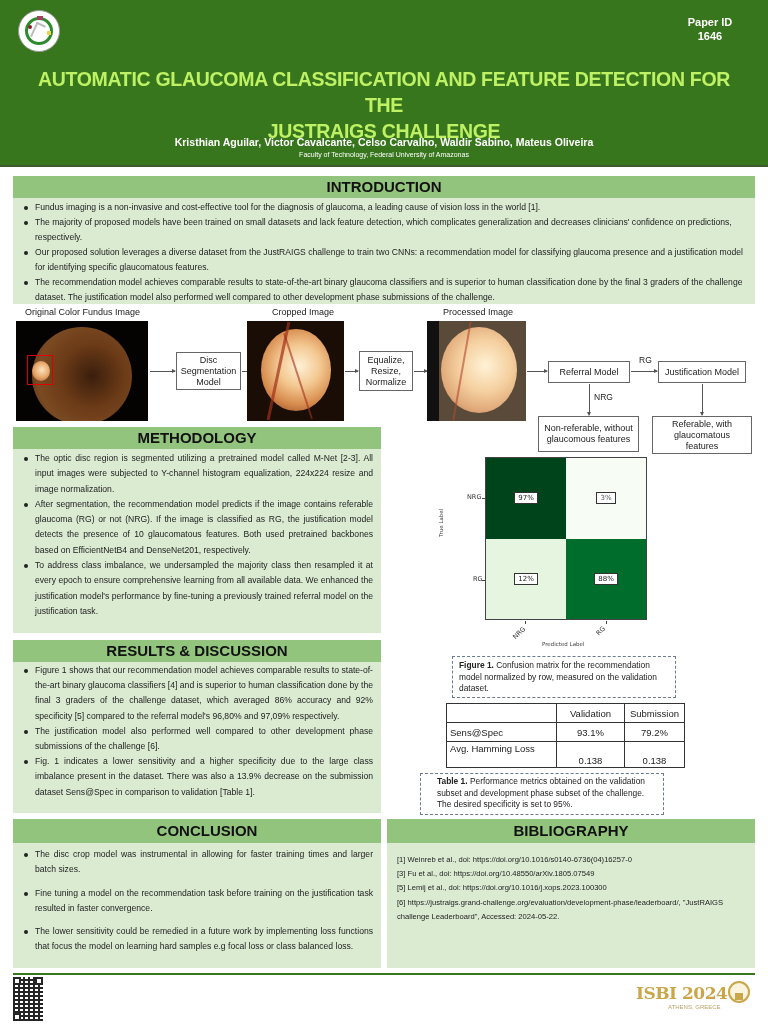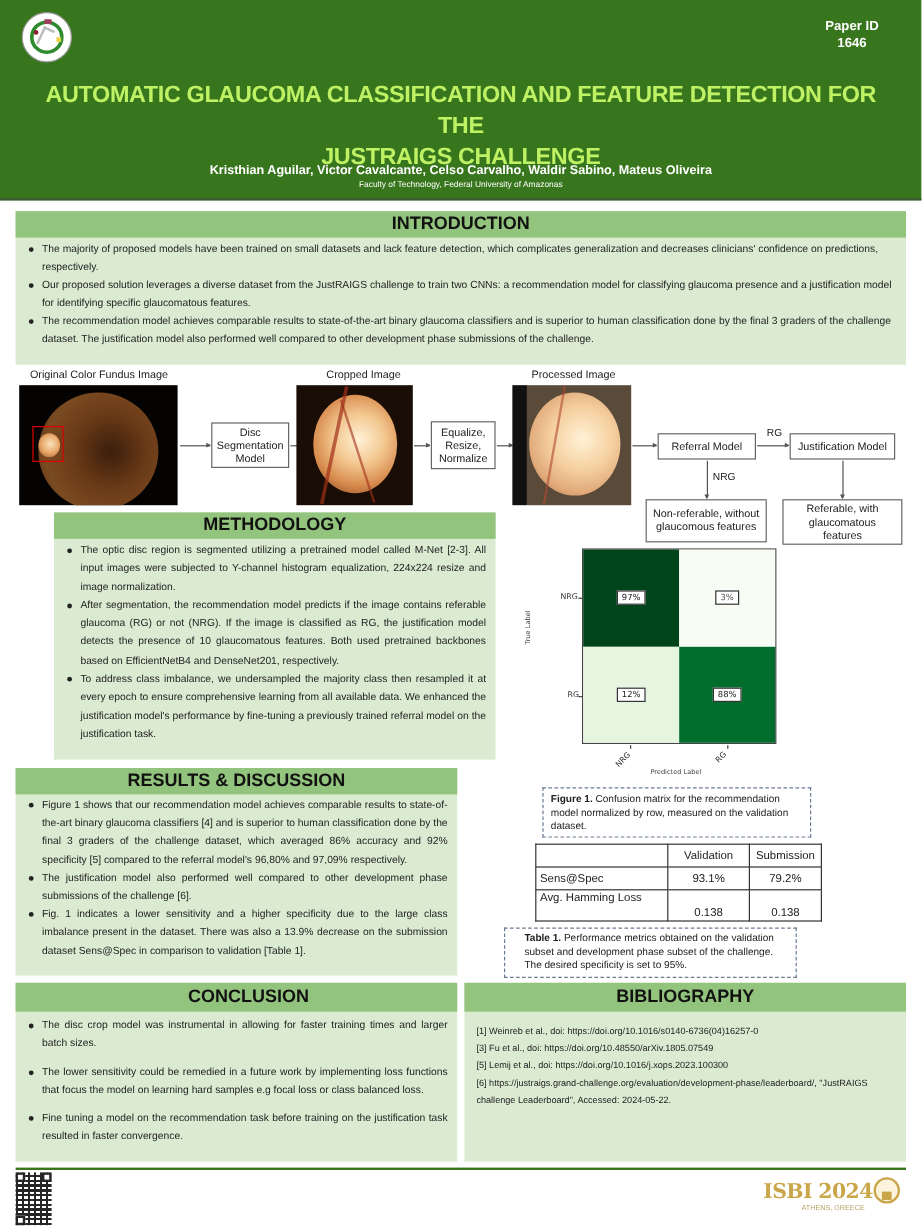--- a/index.html
+++ b/index.html
@@ -24,21 +24,21 @@
   .sec-head { background: #93c47d; text-align: center; font-family: "Liberation Sans", sans-serif; font-weight: bold; color: #111; }
   .bullets { list-style: none; font-family: "Liberation Sans", sans-serif; color: #222; }
   .bullets li { position: relative; padding-left: 14px; }
   .bullets li::before { content: ""; position: absolute; left: 3px; width: 4px; height: 4px; border-radius: 50%; background: #222; }
 
   .intro { left: 13px; top: 176px; width: 742px; height: 128px; }
   .intro .sec-head { height: 22px; line-height: 22px; font-size: 15px; }
   .intro .bullets { padding: 2px 8px 0 8px; font-size: 8.6px; line-height: 15px; }
   .intro .bullets li::before { top: 6px; }
 
-  .method { left: 13px; top: 427px; width: 368px; height: 206px; margin-left: 32px; }
+  .method { left: 13px; top: 427px; width: 368px; height: 206px; }
   .method .sec-head { height: 22px; line-height: 22px; font-size: 15px; }
   .method .bullets { padding: 2px 8px 0 8px; font-size: 8.6px; line-height: 15.3px; text-align: justify; }
   .method .bullets li::before { top: 6px; }
 
   .results { left: 13px; top: 640px; width: 368px; height: 173px; }
   .results .sec-head { height: 22px; line-height: 22px; font-size: 15px; }
   .results .bullets { padding: 1px 8px 0 8px; font-size: 8.6px; line-height: 15.2px; text-align: justify; }
   .results .bullets li::before { top: 6px; }
 
   .concl { left: 13px; top: 819px; width: 368px; height: 149px; }
@@ -122,20 +122,21 @@
     <div>AUTOMATIC GLAUCOMA CLASSIFICATION AND FEATURE DETECTION FOR THE</div>
     <div>JUSTRAIGS CHALLENGE</div>
   </div>
   <div class="authors">Kristhian Aguilar, Victor Cavalcante, Celso Carvalho, Waldir Sabino, Mateus Oliveira</div>
   <div class="affil">Faculty of Technology, Federal University of Amazonas</div>
 </div>
 
 <div class="section intro">
   <div class="sec-head">INTRODUCTION</div>
   <ul class="bullets">
+    <li>Fundus imaging is a non-invasive and cost-effective tool for the diagnosis of glaucoma, a leading cause of vision loss in the world [1].</li>
     <li>The majority of proposed models have been trained on small datasets and lack feature detection, which complicates generalization and decreases clinicians' confidence on predictions, respectively.</li>
     <li>Our proposed solution leverages a diverse dataset from the JustRAIGS challenge to train two CNNs: a recommendation model for classifying glaucoma presence and a justification model for identifying specific glaucomatous features.</li>
     <li>The recommendation model achieves comparable results to state-of-the-art binary glaucoma classifiers and is superior to human classification done by the final 3 graders of the challenge dataset. The justification model also performed well compared to other development phase submissions of the challenge.</li>
   </ul>
 </div>
 
 <div class="diagram">
   <div class="cap" style="left:2px; top:2px; width:135px;">Original Color Fundus Image</div>
   <div class="fundus fundus-orig" style="left:3px; top:16px; width:132px; height:100px;">
     <div class="eye"></div>
@@ -257,22 +258,22 @@
   </table>
 
 <div class="caption-box" style="left:420px; top:773px; width:244px; height:42px; padding:2px 16px;">
   <b>Table 1.</b><span> Performance metrics obtained on the validation subset and development phase subset of the challenge. The desired specificity is set to 95%.</span>
 </div>
 
 <div class="section concl">
   <div class="sec-head">CONCLUSION</div>
   <ul class="bullets">
     <li>The disc crop model was instrumental in allowing for faster training times and larger batch sizes.</li>
+    <li>Fine tuning a model on the recommendation task before training on the justification task resulted in faster convergence.</li>
     <li>The lower sensitivity could be remedied in a future work by implementing loss functions that focus the model on learning hard samples e.g focal loss or class balanced loss.</li>
-    <li>Fine tuning a model on the recommendation task before training on the justification task resulted in faster convergence.</li>
   </ul>
 </div>
 
 <div class="section biblio">
   <div class="sec-head">BIBLIOGRAPHY</div>
   <div class="refs">
     <div>[1] Weinreb et al., doi: https://doi.org/10.1016/s0140-6736(04)16257-0</div>
     <div>[3] Fu et al., doi: https://doi.org/10.48550/arXiv.1805.07549</div>
     <div>[5] Lemij et al.,  doi: https://doi.org/10.1016/j.xops.2023.100300</div>
     <div>[6]  https://justraigs.grand-challenge.org/evaluation/development-phase/leaderboard/, "JustRAIGS challenge Leaderboard", Accessed: 2024-05-22.</div>

